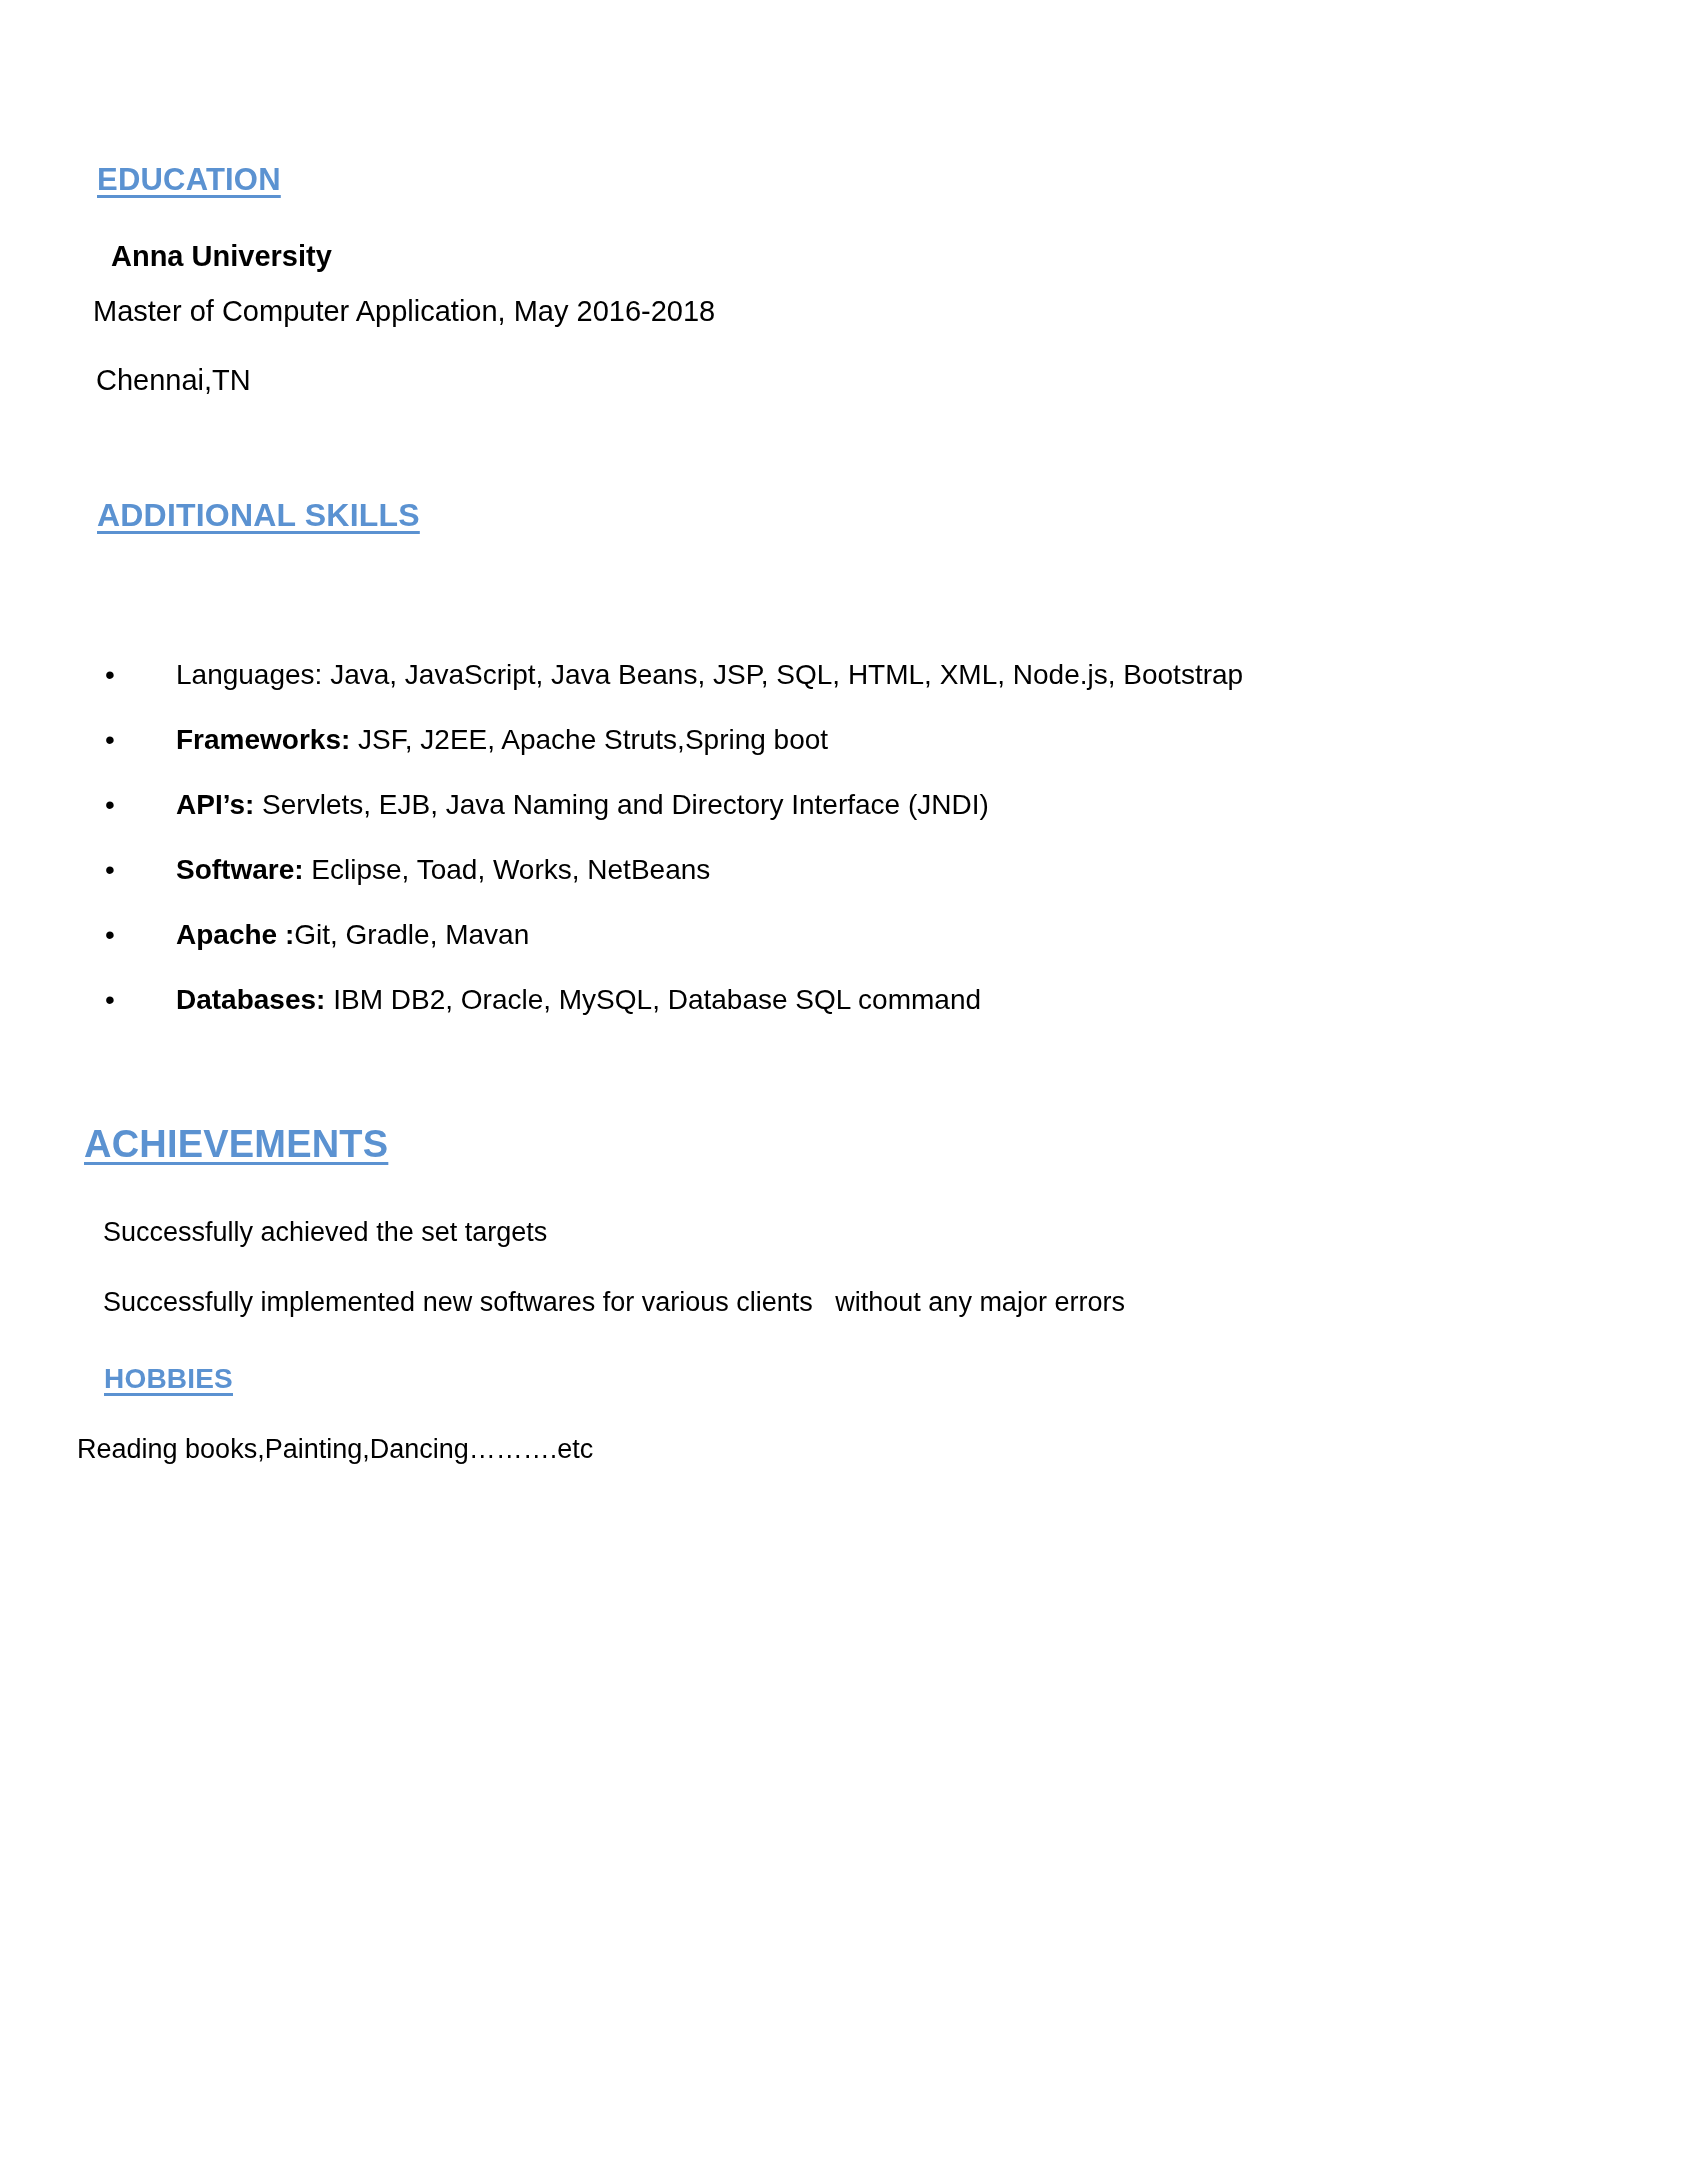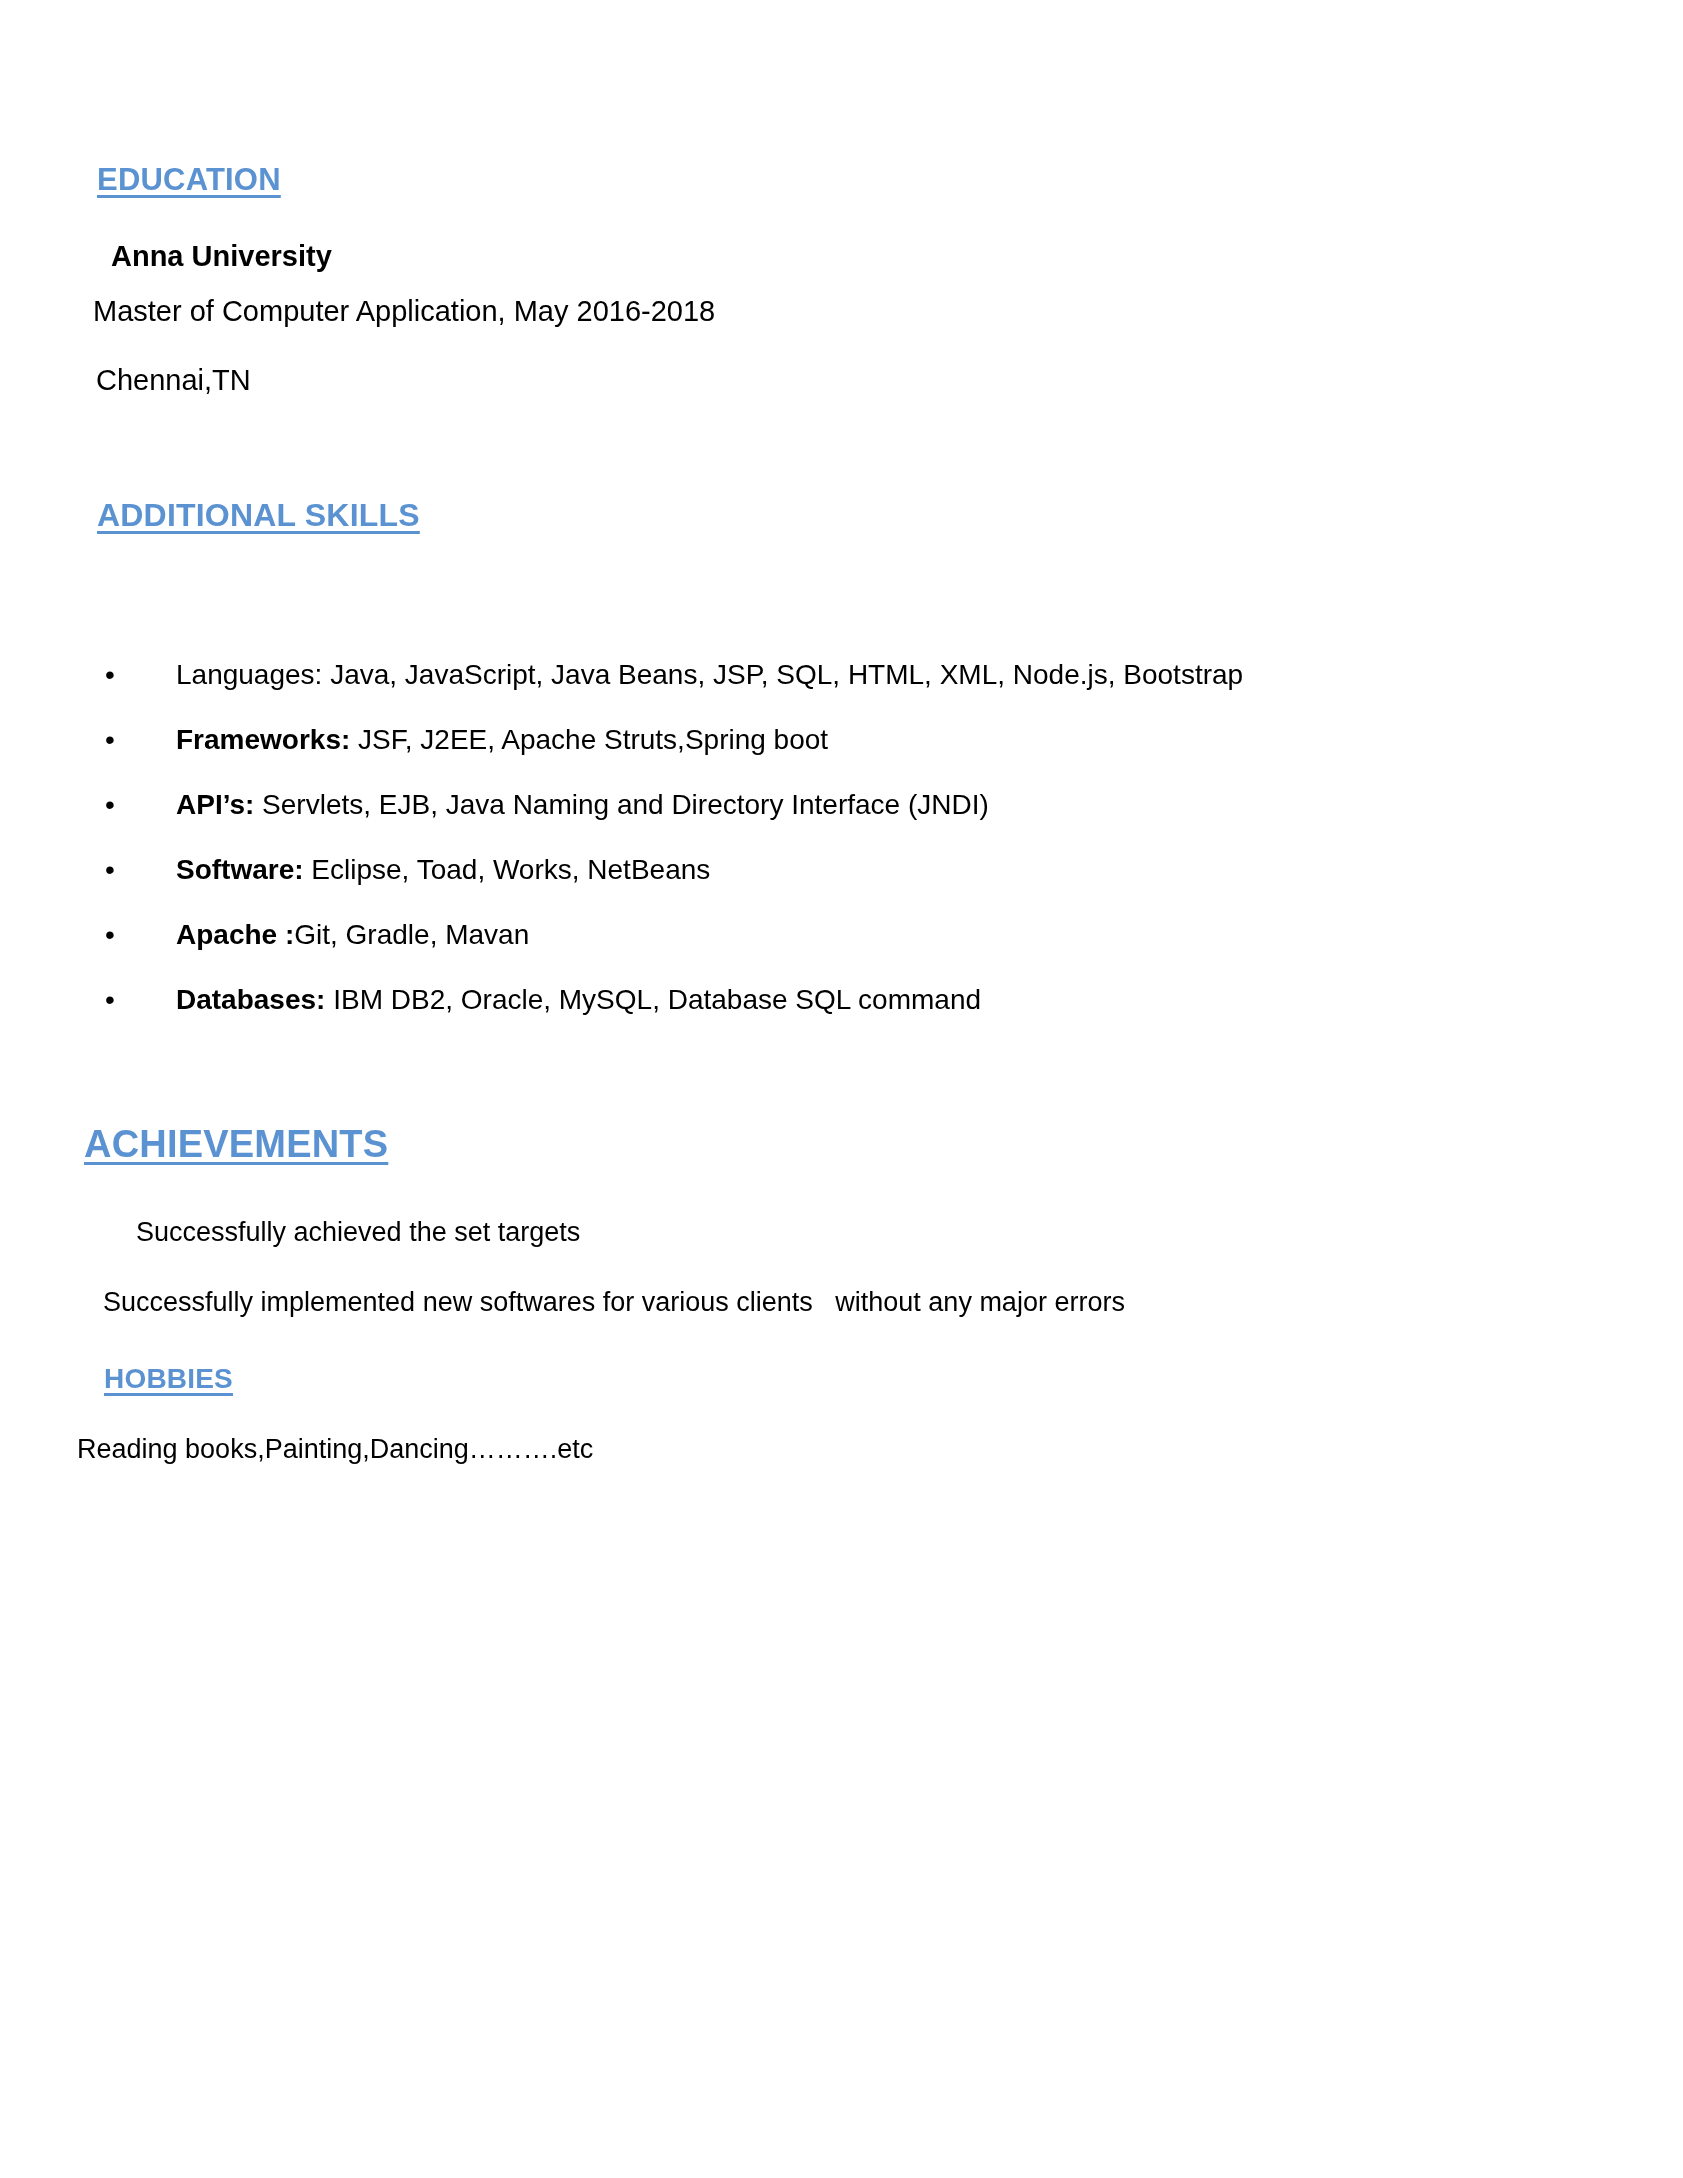--- a/index.html
+++ b/index.html
@@ -113,21 +113,20 @@
     left: 84px;
     top: 1124px;
     font-size: 38px;
   }
   #achievement-line-1 {
     position: absolute;
     left: 103px;
     top: 1217px;
     font-size: 27px;
     white-space: nowrap;
-    margin-left: 33px;
   }
   #achievement-line-2 {
     position: absolute;
     left: 103px;
     top: 1287px;
     font-size: 27px;
     white-space: pre;
   }
 
   

